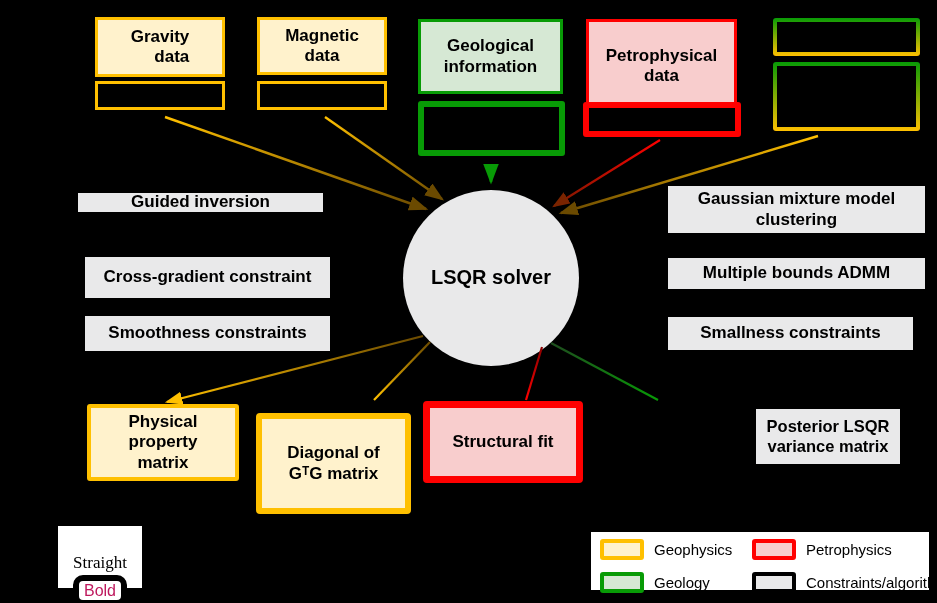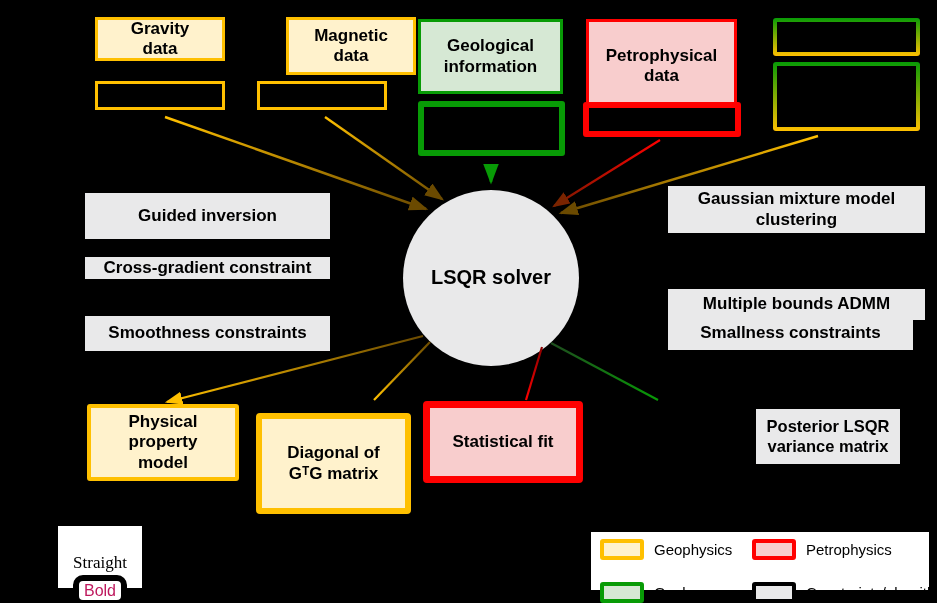--- a/index.html
+++ b/index.html
@@ -17,39 +17,39 @@
     position:relative;width:937px;height:603px;background:#000;
     font-family:"Liberation Sans",sans-serif;overflow:hidden;
   }
   .box{
     position:absolute;box-sizing:border-box;
     display:flex;align-items:center;justify-content:center;
     text-align:center;color:#000;font-weight:bold;
     white-space:pre-line;line-height:1.18;font-size:17px;
   }
   
-  .b-gravity{left:95px;top:17px;width:130px;height:44px;border:3px solid var(--yellow);background:var(--cream);}
+  .b-gravity{left:95px;top:17px;width:130px;height:60px;border:3px solid var(--yellow);background:var(--cream);text-align:right;}
   .b-gravity-empty{left:95px;top:81px;width:130px;height:29px;border:3px solid var(--yellow);background:#000;}
-  .b-magnetic{left:257px;top:17px;width:130px;height:58px;border:3px solid var(--yellow);background:var(--cream);margin-left:29px;}
+  .b-magnetic{left:257px;top:17px;width:130px;height:58px;border:3px solid var(--yellow);background:var(--cream);}
   .b-magnetic-empty{left:257px;top:81px;width:130px;height:29px;border:3px solid var(--yellow);background:#000;}
   .b-geology{left:418px;top:19px;width:145px;height:75px;border:3px solid var(--green);background:var(--lgreen);}
   .b-geology-empty{left:418px;top:101px;width:147px;height:55px;border:6px solid var(--green);background:#000;border-radius:3px;}
   .b-petro{left:586px;top:19px;width:151px;height:94px;border:3px solid var(--red);background:var(--pink);}
   .b-petro-empty{left:583px;top:102px;width:158px;height:35px;border:6px solid var(--red);background:#000;border-radius:3px;}
   .grad-border{position:absolute;box-sizing:border-box;background:linear-gradient(180deg,var(--green),var(--yellow));padding:4px;border-radius:3px;}
   .grad-border .inner{width:100%;height:100%;background:#000;}
   .b-grad1{left:773px;top:18px;width:147px;height:38px;}
   .b-grad2{left:773px;top:62px;width:147px;height:69px;}
   
   .gray-box{background:var(--gray);}
-  .b-guided{left:85px;top:193px;width:245px;height:46px;}
-  .b-crossgrad{left:85px;top:257px;width:245px;height:22px;}
+  .b-guided{left:78px;top:193px;width:245px;height:19px;}
+  .b-crossgrad{left:85px;top:257px;width:245px;height:41px;}
   .b-smooth{left:85px;top:316px;width:245px;height:35px;}
   .b-gmm{left:668px;top:186px;width:257px;height:47px;}
-  .b-admm{left:668px;top:258px;width:257px;height:31px;margin-top:31px;}
+  .b-admm{left:668px;top:258px;width:257px;height:31px;}
   .b-smallness{left:668px;top:317px;width:245px;height:33px;}
   .solver-circle{left:403px;top:190px;width:176px;height:176px;border-radius:50%;background:var(--gray);font-size:20px;}
   
   .b-physmodel{left:87px;top:404px;width:152px;height:77px;border:4px solid var(--yellow);background:var(--cream);border-radius:3px;}
   .b-diag{left:256px;top:401px;width:155px;height:101px;border:6px solid var(--yellow);background:var(--cream);border-radius:4px;margin-top:12px;}
   .b-statfit{left:423px;top:401px;width:160px;height:82px;border:7px solid var(--red);background:var(--pink);border-radius:4px;}
   .b-structsim{left:598px;top:401px;width:158px;height:82px;border:6px solid var(--green);background:linear-gradient(180deg,#F5BB00 8%,#1E9A10 92%);border-radius:4px;}
   .b-posterior{left:756px;top:409px;width:144px;height:55px;background:var(--gray);font-size:16.5px;}
   
   .style-legend{
@@ -58,21 +58,21 @@
   }
   .straight-label{font-family:"Liberation Serif",serif;font-size:17px;color:#000;font-weight:normal;margin-top:44px;}
   .bold-box{
     border:6px solid #000;border-radius:10px;background:#fff;
     font-size:16px;color:#be185d;padding:0 5px;line-height:19px;font-weight:normal;
   }
   
   .color-legend{
     position:absolute;left:588px;top:529px;width:344px;height:64px;background:#fff;border:3px solid #000;
     box-sizing:border-box;display:grid;grid-template-columns:44px 88px 44px auto;
-    gap:22px 10px;align-items:center;padding:7px 4px 7px 9px;font-size:15px;color:#000;
+    gap:12px 10px;align-items:center;padding:7px 4px 7px 9px;font-size:15px;color:#000;
   }
   .swatch{height:21px;box-sizing:border-box;border-style:solid;border-width:4px;border-radius:3px;width:44px;}
   .sw-geophysics{border-color:var(--yellow);background:var(--cream);}
   .sw-petrophysics{border-color:var(--red);background:var(--pink);}
   .sw-geology{border-color:var(--green);background:var(--lgreen);}
   .sw-constraints{border-color:#000;background:var(--gray);}
   .legend-label{white-space:nowrap;}
   
   .arrows{position:absolute;left:0;top:0;width:937px;height:603px;pointer-events:none;}
 </style>
@@ -106,24 +106,24 @@
 
   <div class="box solver-circle">LSQR solver</div>
 
   <div class="box gray-box b-gmm">Gaussian mixture model
 clustering</div>
   <div class="box gray-box b-admm">Multiple bounds ADMM</div>
   <div class="box gray-box b-smallness">Smallness constraints</div>
 
   <div class="box b-physmodel">Physical
 property
-model</div>
+matrix</div>
   <div class="box b-diag">Diagonal of
 GᵀG matrix</div>
-  <div class="box b-statfit">Statistical fit</div>
+  <div class="box b-statfit">Structural fit</div>
   <div class="box b-posterior">Posterior LSQR
 variance matrix</div>
 
   <div class="style-legend">
     <span class="straight-label">Straight</span>
     <span class="bold-box">Bold</span>
   </div>
 
   <div class="color-legend">
     <span class="swatch sw-geophysics"></span>

